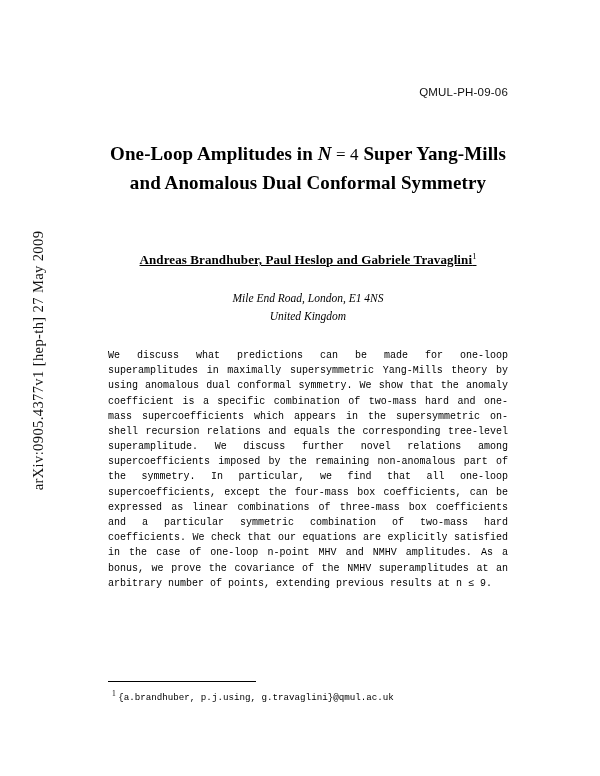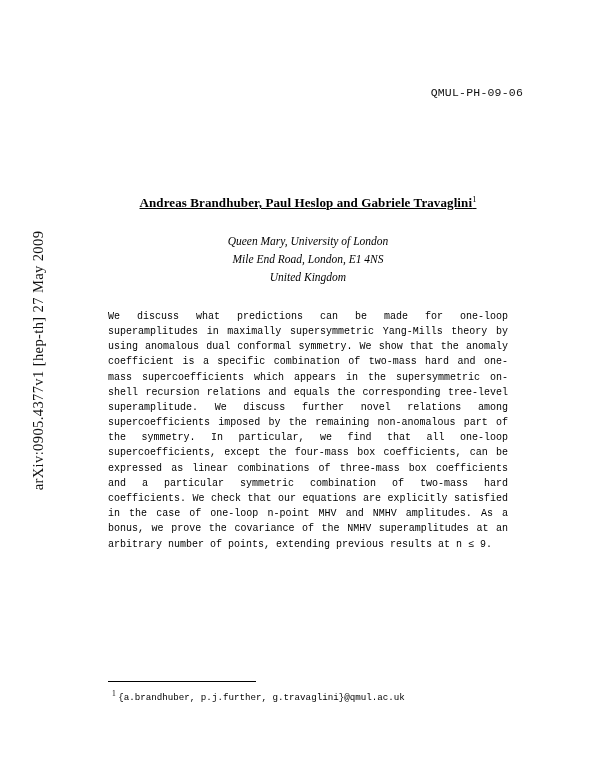--- a/index.html
+++ b/index.html
@@ -31,24 +31,24 @@
     transform-origin: center center;
     font-family: "Liberation Serif", serif;
     font-size: 14.5px;
     letter-spacing: 0.4px;
     color: #111;
     white-space: nowrap;
   }
 
   .report-number {
     position: absolute;
-    right: 77px;
+    right: 92px;
     top: 86px;
     font-size: 11.5px;
-    font-family: Liberation Mono, monospace;
+    font-family: Liberation Sans, sans-serif;
     letter-spacing: 0.2px;
     color: #111;
   }
 
   .content {
     position: absolute;
     left: 108px;
     right: 92px;
     top: 140px;
   }
@@ -137,35 +137,38 @@
 <body>
 
 <div class="page">
 
   <div class="arxiv-stamp">arXiv:0905.4377v1  [hep-th]  27 May 2009</div>
 
   <div class="report-number">QMUL-PH-09-06</div>
 
   <div class="content">
 
+    <h1 class="title">
+      <span>One-Loop Amplitudes in </span><span class="cal">N</span><span class="num"> = 4</span><span> Super Yang-Mills</span><br>
+      <span>and Anomalous Dual Conformal Symmetry</span>
+    </h1>
 
     <div class="authors">
       <span>Andreas Brandhuber, Paul Heslop and Gabriele Travaglini</span><sup>1</sup>
     </div>
 
     <div class="affiliation">
-      <div>Queen Mary, University of London</div>
       <div>Mile End Road, London, E1 4NS</div>
       <div>United Kingdom</div>
     </div>
 
 
     <div class="abstract-body">We discuss what predictions can be made for one-loop superamplitudes in maximally supersymmetric Yang-Mills theory by using anomalous dual conformal symmetry. We show that the anomaly coefficient is a specific combination of two-mass hard and one-mass supercoefficients which appears in the supersymmetric on-shell recursion relations and equals the corresponding tree-level superamplitude. We discuss further novel relations among supercoefficients imposed by the remaining non-anomalous part of the symmetry. In particular, we find that all one-loop supercoefficients, except the four-mass box coefficients, can be expressed as linear combinations of three-mass box coefficients and a particular symmetric combination of two-mass hard coefficients. We check that our equations are explicitly satisfied in the case of one-loop n-point MHV and NMHV amplitudes. As a bonus, we prove the covariance of the NMHV superamplitudes at an arbitrary number of points, extending previous results at n ≤ 9.</div>
 
   </div>
 
   <div class="footnote-rule"></div>
   <div class="footnote">
     <sup>1</sup>
-    <span class="mono">{a.brandhuber, p.j.further, g.travaglini}@qmul.ac.uk</span>
+    <span class="mono">{a.brandhuber, p.j.using, g.travaglini}@qmul.ac.uk</span>
   </div>
 
 </div>
 
 </body></html>

